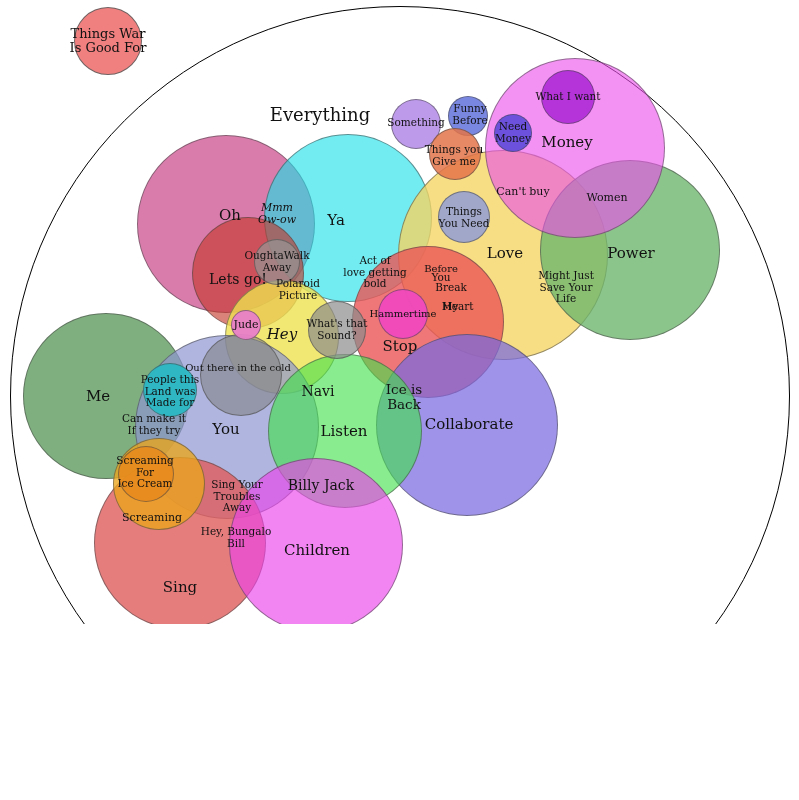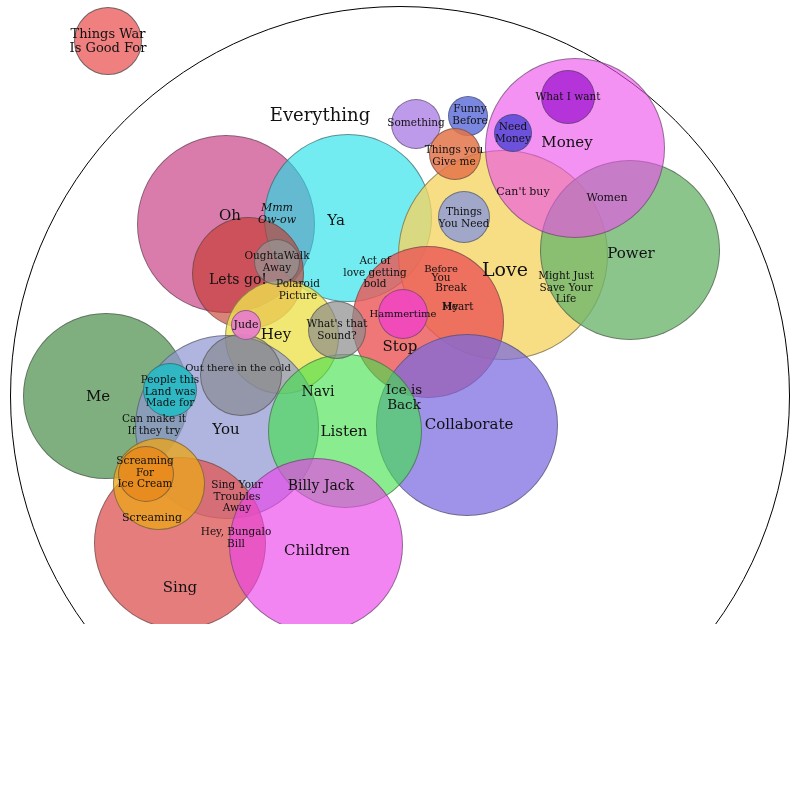--- a/index.html
+++ b/index.html
@@ -99,21 +99,21 @@
     <div class="vlabel" style="left: 523px; top: 192px; font-size: 11px;">
       <div>Can't buy</div>
     </div>
     <div class="vlabel" style="left: 607px; top: 198px; font-size: 11px;">
       <div>Women</div>
     </div>
     <div class="vlabel" style="left: 464px; top: 218px; font-size: 10.5px;">
       <div>Things</div>
       <div>You Need</div>
     </div>
-    <div class="vlabel" style="left: 505px; top: 269px; font-size: 19px;">
+    <div class="vlabel" style="left: 505px; top: 253px; font-size: 15px;">
       <div>Love</div>
     </div>
     <div class="vlabel" style="left: 631px; top: 253px; font-size: 15px;">
       <div>Power</div>
     </div>
     <div class="vlabel" style="left: 566px; top: 287px; font-size: 10.5px;">
       <div>Might Just</div>
       <div>Save Your</div>
       <div>Life</div>
     </div>
@@ -144,21 +144,21 @@
     </div>
     <div class="vlabel" style="left: 450px; top: 297px; font-size: 10.5px; margin-top: 10px;">
       <div>My</div>
     </div>
     <div class="vlabel" style="left: 458px; top: 307px; font-size: 10.5px;">
       <div>Heart</div>
     </div>
     <div class="vlabel" style="left: 246px; top: 325px; font-size: 11px;">
       <div>Jude</div>
     </div>
-    <div class="vlabel" style="left: 276px; top: 334px; font-size: 15px;">
+    <div class="vlabel" style="left: 282px; top: 334px; font-size: 15px; font-style: italic;">
       <div>Hey</div>
     </div>
     <div class="vlabel" style="left: 337px; top: 330px; font-size: 10.5px;">
       <div>What's that</div>
       <div>Sound?</div>
     </div>
     <div class="vlabel" style="left: 403px; top: 313px; font-size: 10px;">
       <div>Hammertime</div>
     </div>
     <div class="vlabel" style="left: 400px; top: 346px; font-size: 15px;">

